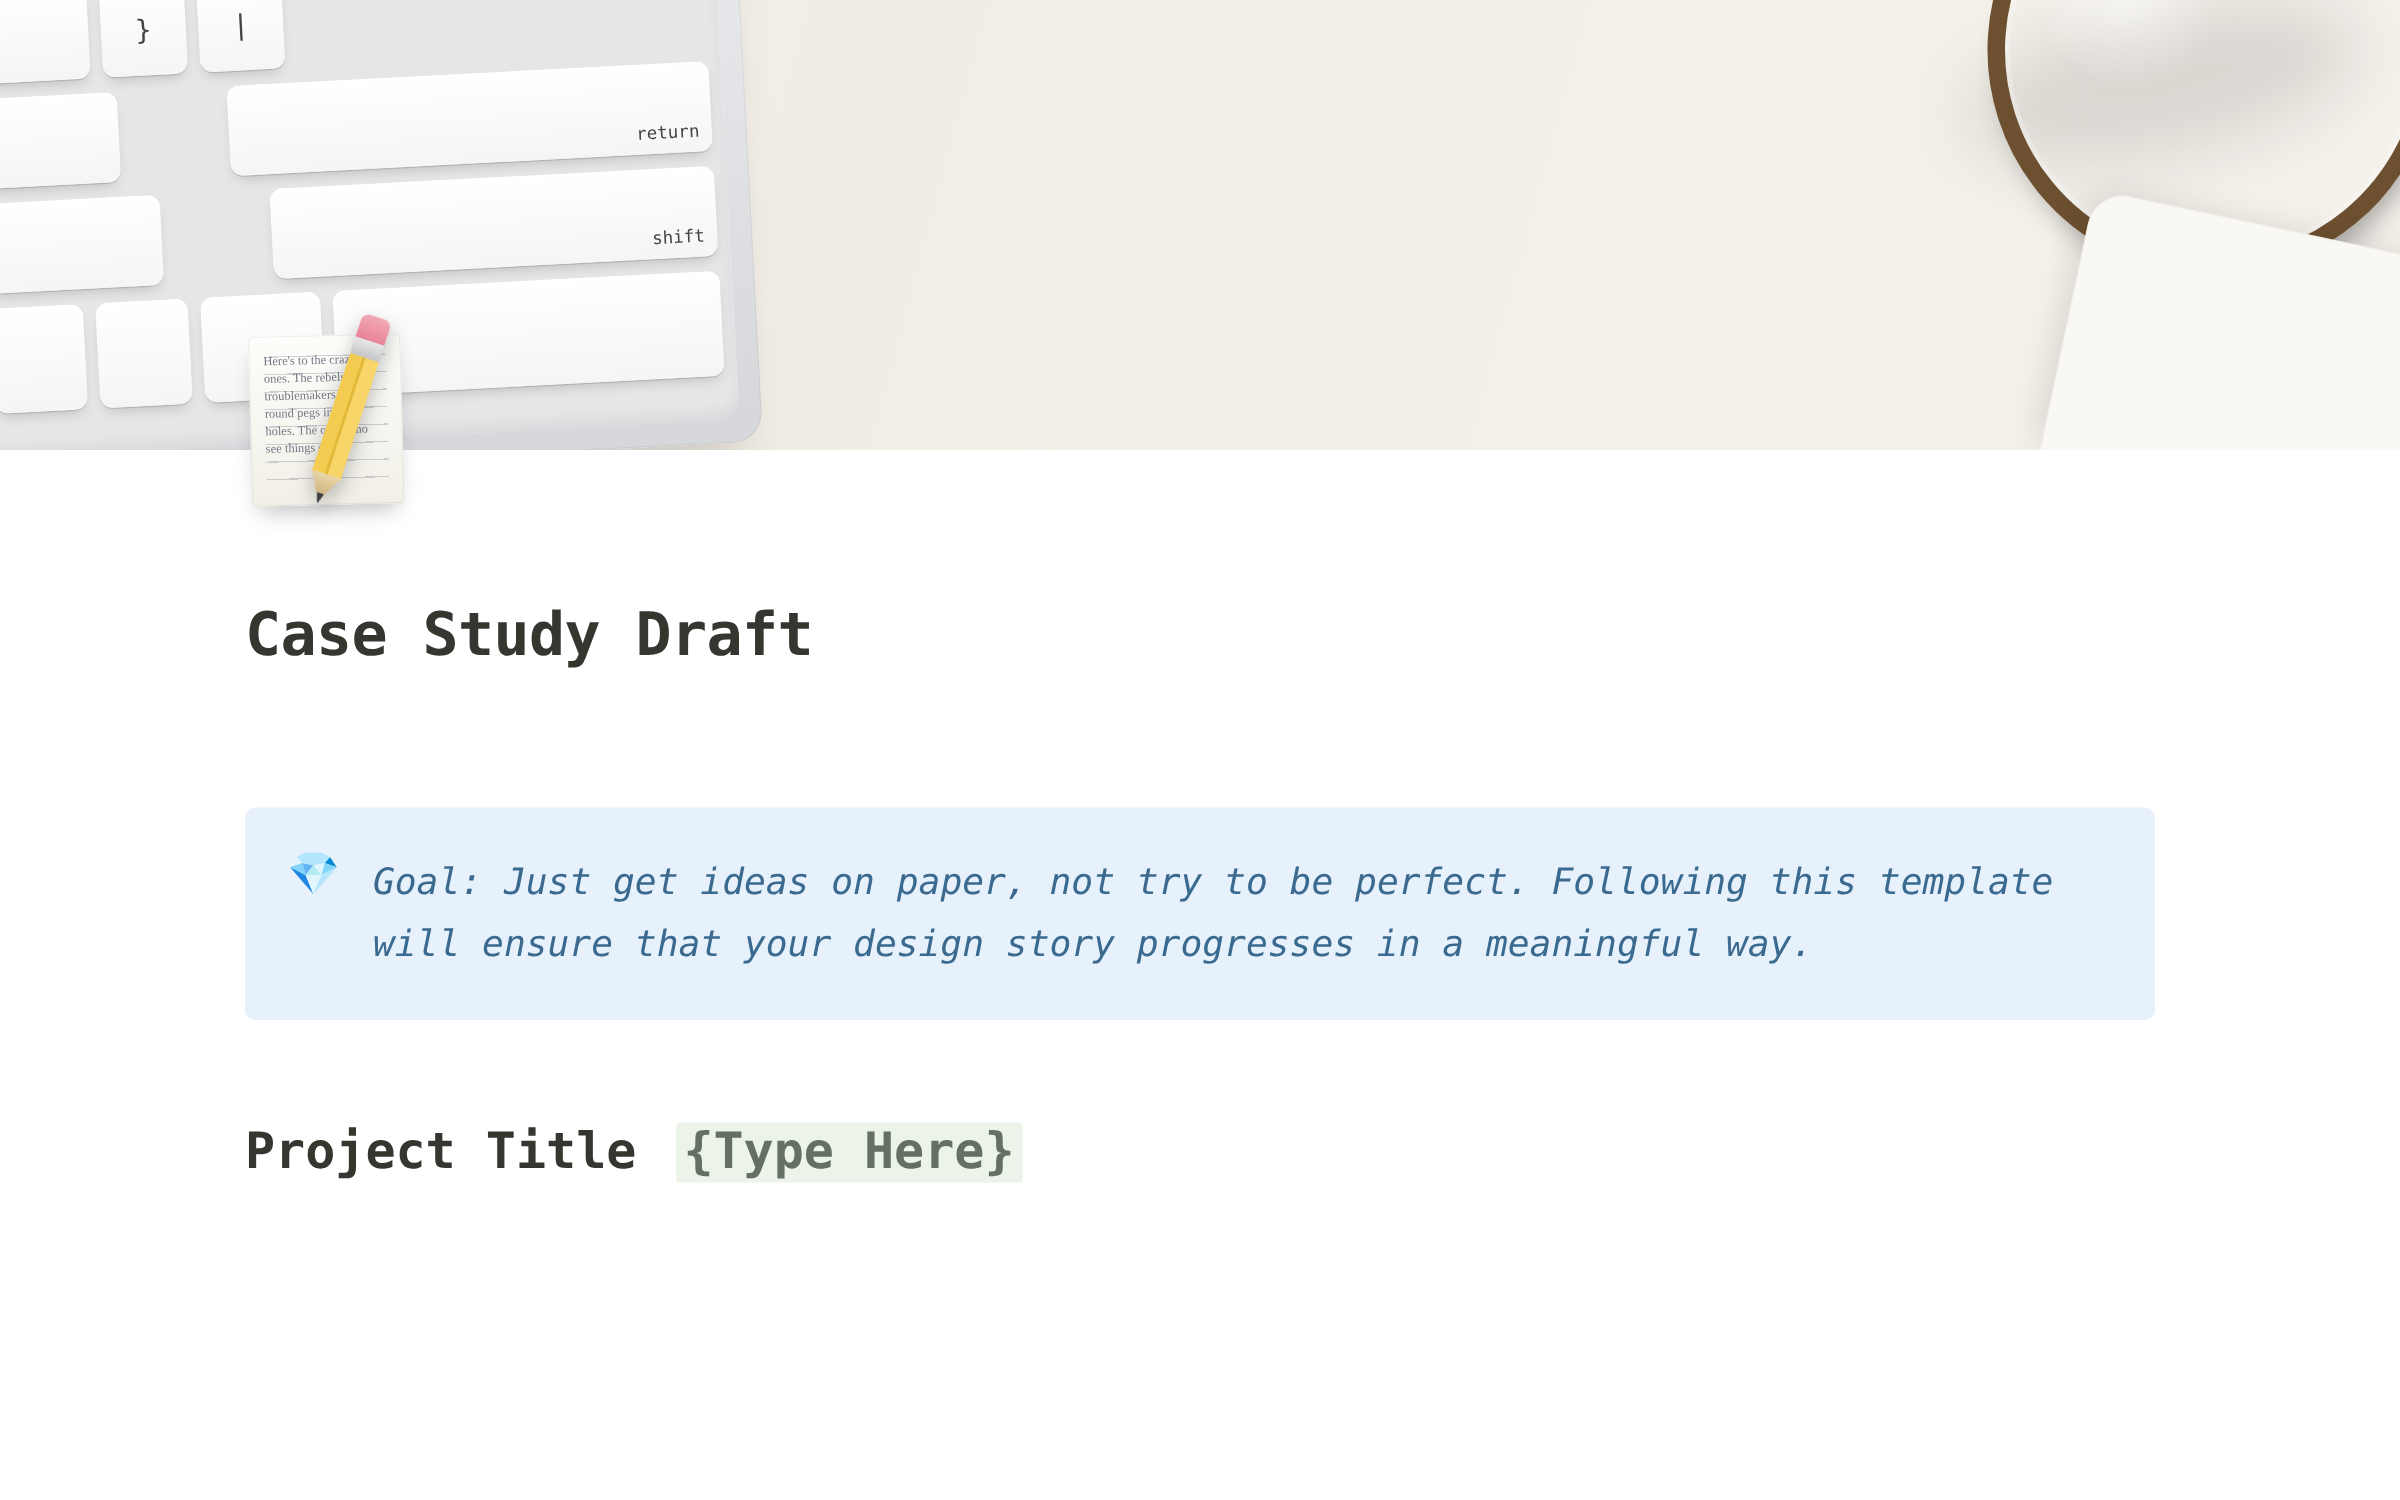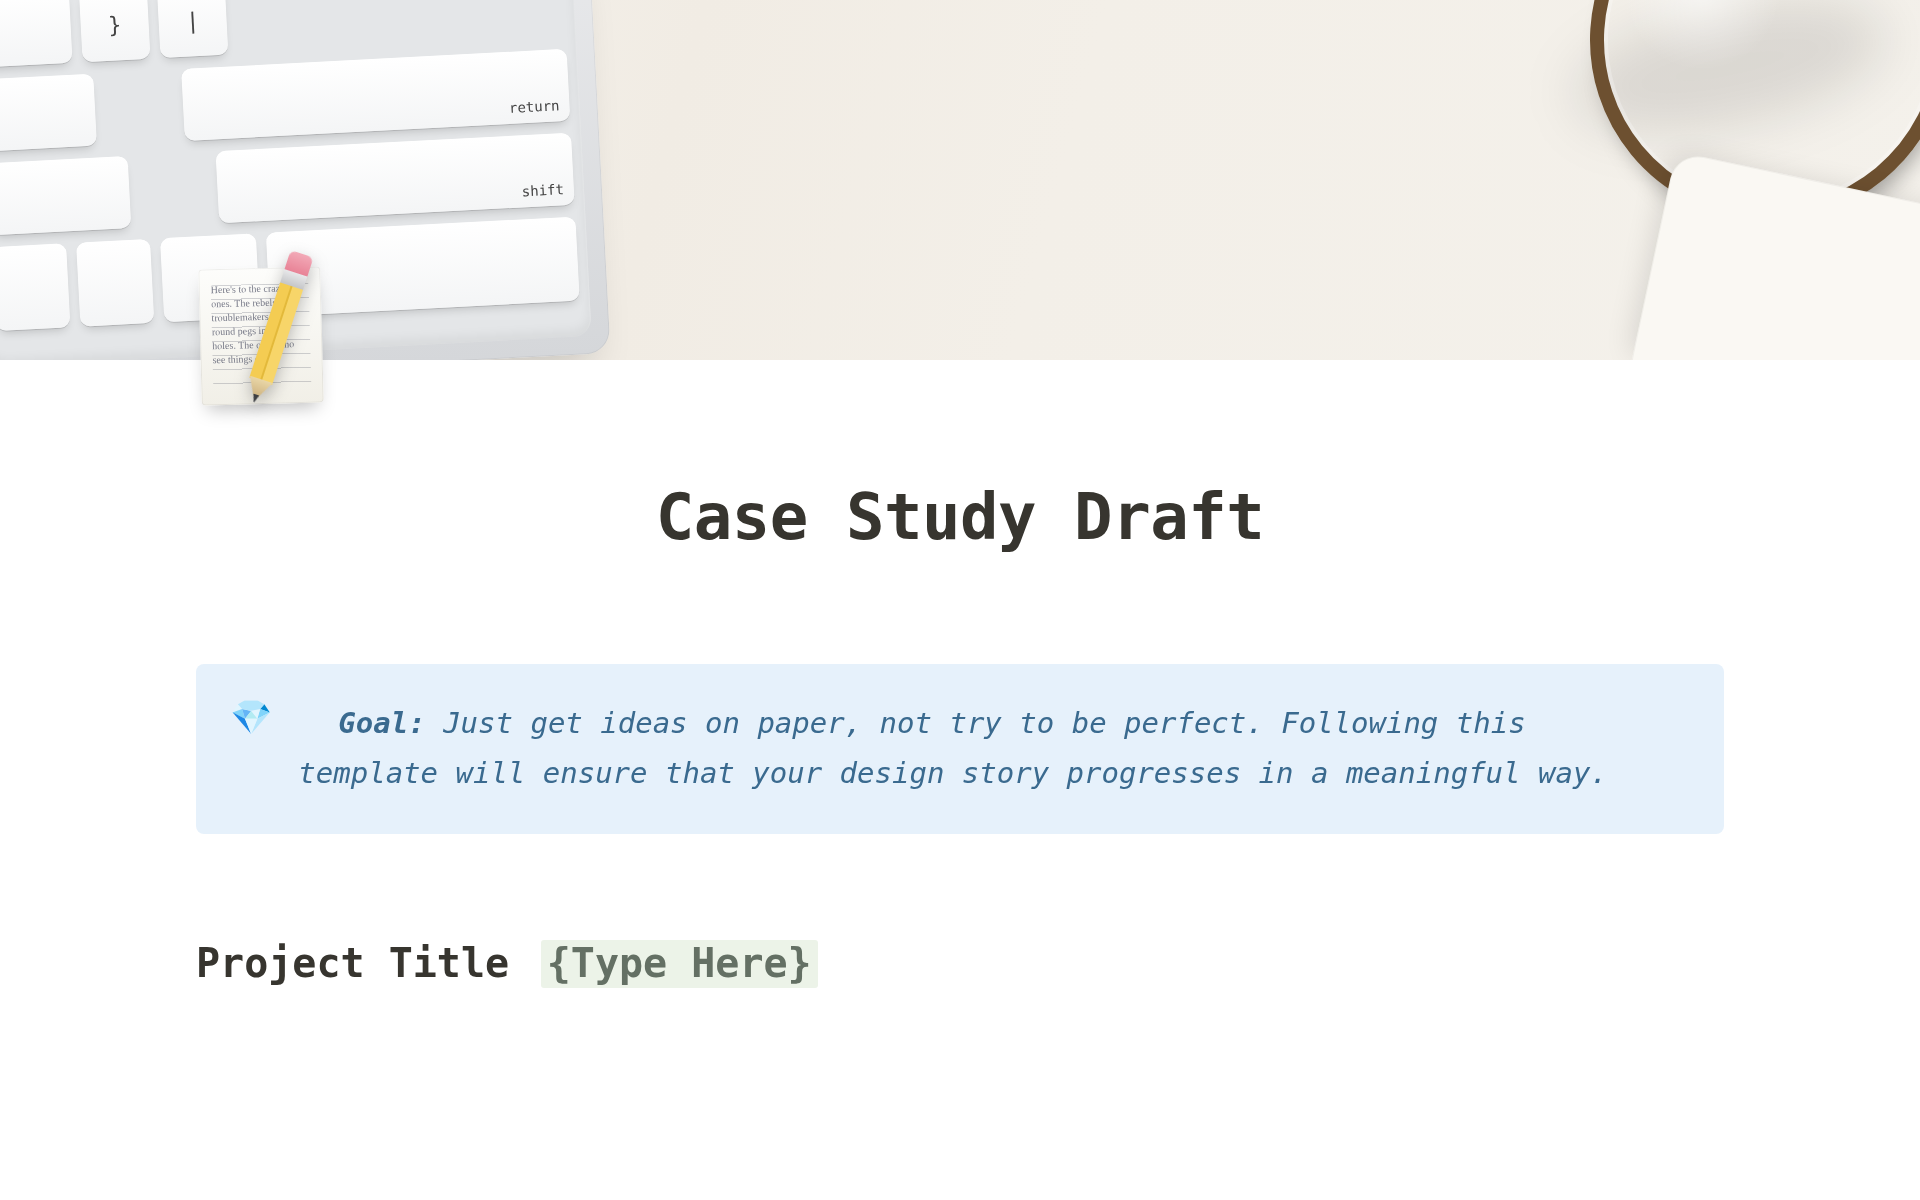--- a/index.html
+++ b/index.html
@@ -165,47 +165,46 @@
 
   
   .page{
     position:absolute;
     left:196px; right:196px;
     top:480px;
   }
   .page h1{
     font-family: ui-monospace, "SFMono-Regular", Menlo, Consolas, monospace;
     font-weight:800;
-    font-size:64px;
+    font-size:48px;
     color:#37352f;
     letter-spacing:-.5px;
-    text-align:center;
   }
 
   .callout{
     margin-top:110px;
     background:#e6f1fb;
     border-radius:8px;
     padding:34px 44px 36px 34px;
     display:flex;
     gap:26px;
     align-items:flex-start;
   }
   .callout .gem{ font-size:34px; line-height:34px; margin-top:2px; }
   .callout p{
     font-family: ui-monospace, "SFMono-Regular", Menlo, Consolas, monospace;
     font-size:29px;
     line-height:50px;
     font-style:italic;
     color:#3a6a8f;
   }
-  .callout p b{ font-weight:700; font-style:italic;margin-left:40px; }
+  .callout p b{ font-weight:400; font-style:italic; }
 
   .section{
-    margin-top:106px;
+    margin-top:82px;
   }
   .section h2{
     display:inline;
     font-family: ui-monospace, "SFMono-Regular", Menlo, Consolas, monospace;
     font-weight:800;
     font-size:40px;
     color:#37352f;
   }
   .section .type-here{
     display:inline-block;

